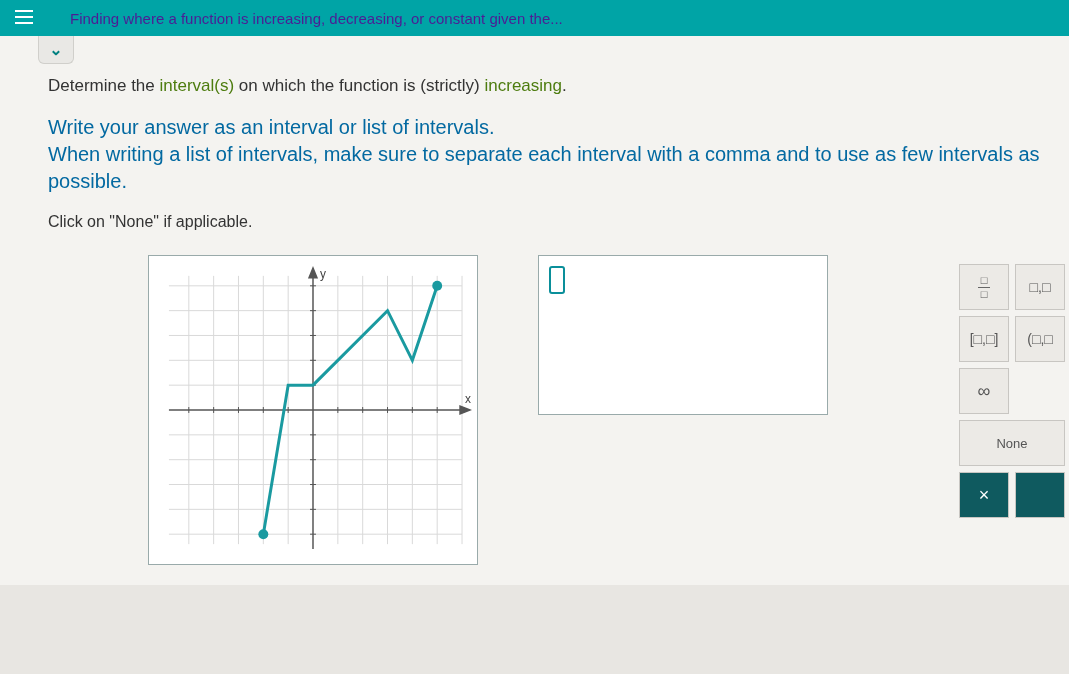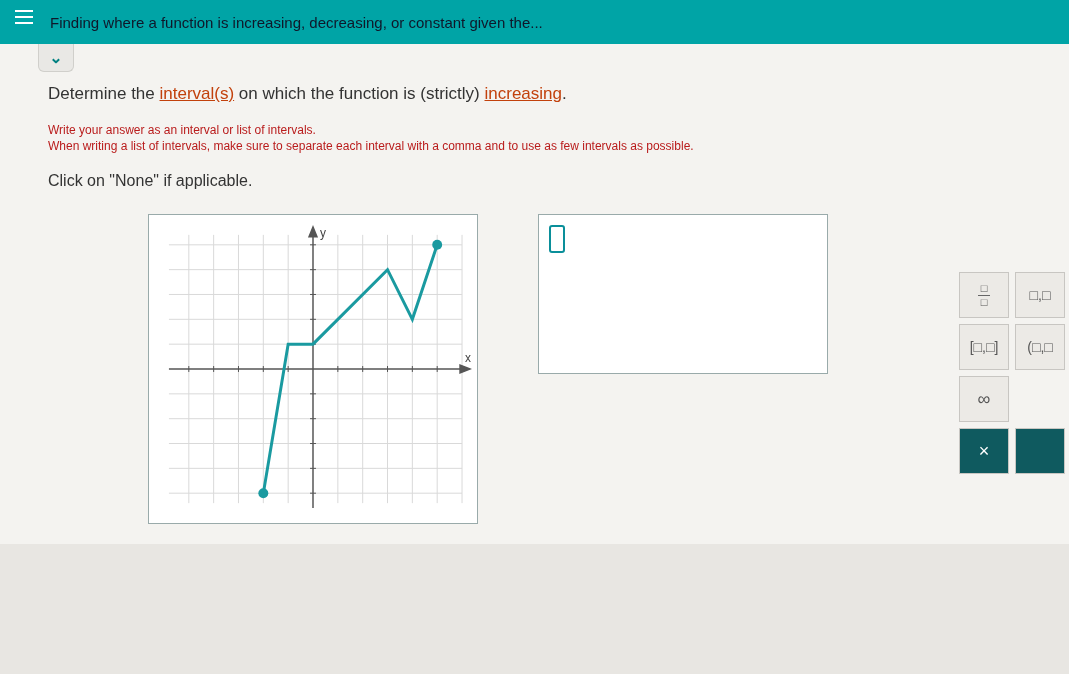--- a/index.html
+++ b/index.html
@@ -6,25 +6,25 @@
   body {
     font-family: Arial, Helvetica, sans-serif;
     background: #e8e6e2;
     width: 1069px;
     height: 674px;
     overflow: hidden;
     position: relative;
   }
   .header-bar {
     background: #00a4a6;
-    color: #0f172a;
-    height: 44px;
-    display: flex;
-    align-items: center;
-    padding-left: 50px;
+    color: #4c1d95;
+    height: 36px;
+    display: flex;
+    align-items: center;
+    padding-left: 70px;
     font-size: 15px;
     position: relative;
   }
   .hamburger {
     position: absolute;
     left: 15px;
     top: 10px;
     width: 18px;
     height: 14px;
     display: flex;
@@ -62,24 +62,24 @@
     cursor: pointer;
   }
   .question-area {
     padding: 40px 20px 20px 48px;
   }
   .q-line1 {
     font-size: 17px;
     color: #333;
     margin-bottom: 18px;
   }
-  .q-line1 .underline { text-decoration: underline; color: #c2410c; }
+  .q-line1 .underline { color: #4d7c0f; }
   .q-line2 {
-    font-size: 12px;
-    color: #b91c1c;
+    font-size: 20px;
+    color: #0369a1;
     line-height: 1.35;
     margin-bottom: 18px;
   }
   .q-line3 {
     font-size: 16px;
     color: #333;
     margin-bottom: 24px;
   }
   .work-row {
     display: flex;
@@ -259,18 +259,21 @@
     <div class="pal-btn">
       <span>[□,□]</span>
     </div>
     <div class="pal-btn">
       <span>(□,□</span>
     </div>
     <div class="pal-btn">
       <span style="font-size:18px;">∞</span>
     </div>
     <div class="pal-btn" style="visibility:hidden;"></div>
+    <div class="pal-btn" style="grid-column:span 2; font-size:13px;">
+      <span>None</span>
+    </div>
     <div class="pal-btn dark">
       <span>×</span>
     </div>
     <div class="pal-btn dark" style="visibility:visible;"></div>
   </div>
 </div>
 
 </body></html>

